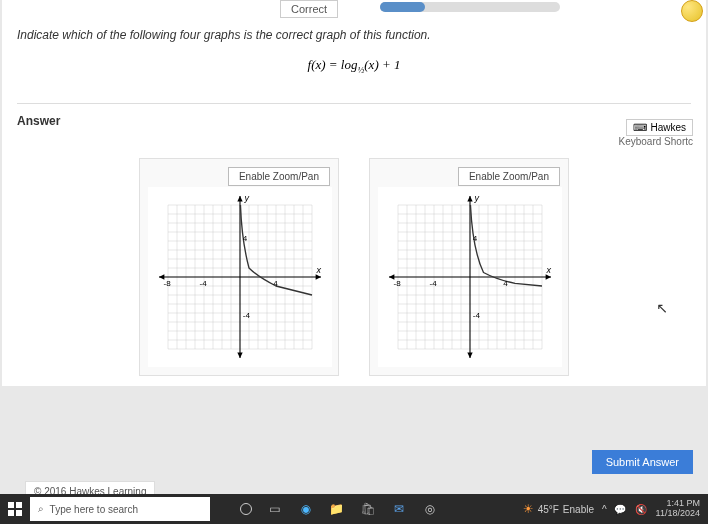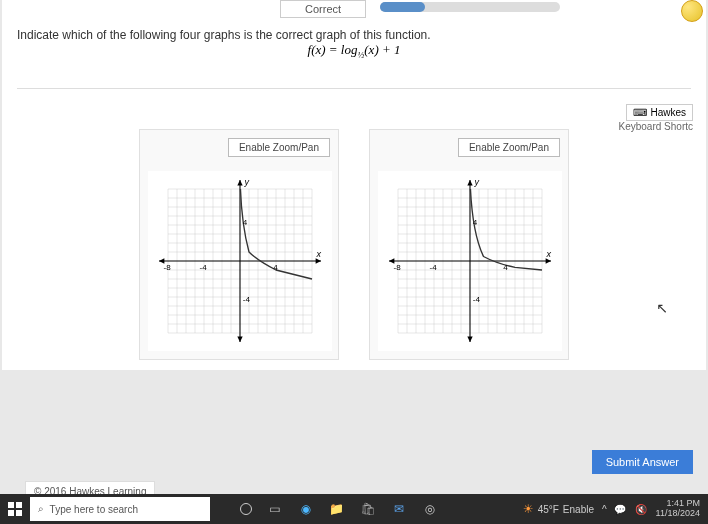--- a/index.html
+++ b/index.html
@@ -10,21 +10,21 @@
       height: 524px;
       overflow: hidden;
       position: relative;
     }
     .correct-box {
       position: absolute;
       top: 0;
       left: 280px;
       background: #fff;
       border: 1px solid #ccc;
-      padding: 2px 24px;
+      padding: 2px 10px;
       font-size: 11px;
       color: #555;
     }
     .progress-slot {
       position: absolute;
       top: 2px;
       left: 380px;
       width: 180px;
       height: 10px;
       background: #ddd;
@@ -47,21 +47,23 @@
       border: 1px solid #d4a017;
     }
     .content {
       padding: 20px 15px 10px 15px;
       background: #fff;
       margin: 0 2px;
     }
     .question {
       font-size: 12px;
       color: #333;
+      margin-bottom: 15px;
       padding-top: 8px;
+      font-style: italic;
     }
     .equation {
       text-align: center;
       font-size: 13px;
       font-style: italic;
       font-family: 'Times New Roman', serif;
       margin-bottom: 28px;
     }
     .answer-section {
       border-top: 1px solid #ddd;
@@ -102,21 +104,21 @@
       padding: 8px;
       width: 200px;
     }
     .zoom-btn {
       float: right;
       background: #fff;
       border: 1px solid #bbb;
       padding: 3px 10px;
       font-size: 10px;
       color: #444;
-      margin-bottom: 14px;
+      margin-bottom: 1px;
     }
     .graph-area {
       width: 184px;
       height: 180px;
       background: #fff;
       position: relative;
       clear: both;
     }
     .cursor-arrow {
       position: absolute;
@@ -222,20 +224,21 @@
   </div>
 <div class="yellow-circle"></div>
 
 <div class="content">
   <div class="question">Indicate which of the following four graphs is the correct graph of this function.</div>
   <div class="equation">
     <span>f(x) = log</span><span class="sub">½</span><span>(x) + 1</span>
   </div>
 
   <div class="answer-section">
+    <div class="answer-label">Answer</div>
     <div class="keypad-box">
       <button class="keypad-btn">
         <span>⌨</span>
         <span>Hawkes</span>
       </button>
       <div>Keyboard Shortc</div>
     </div>
 
     <div class="graphs-container">
       <div class="graph-panel">

